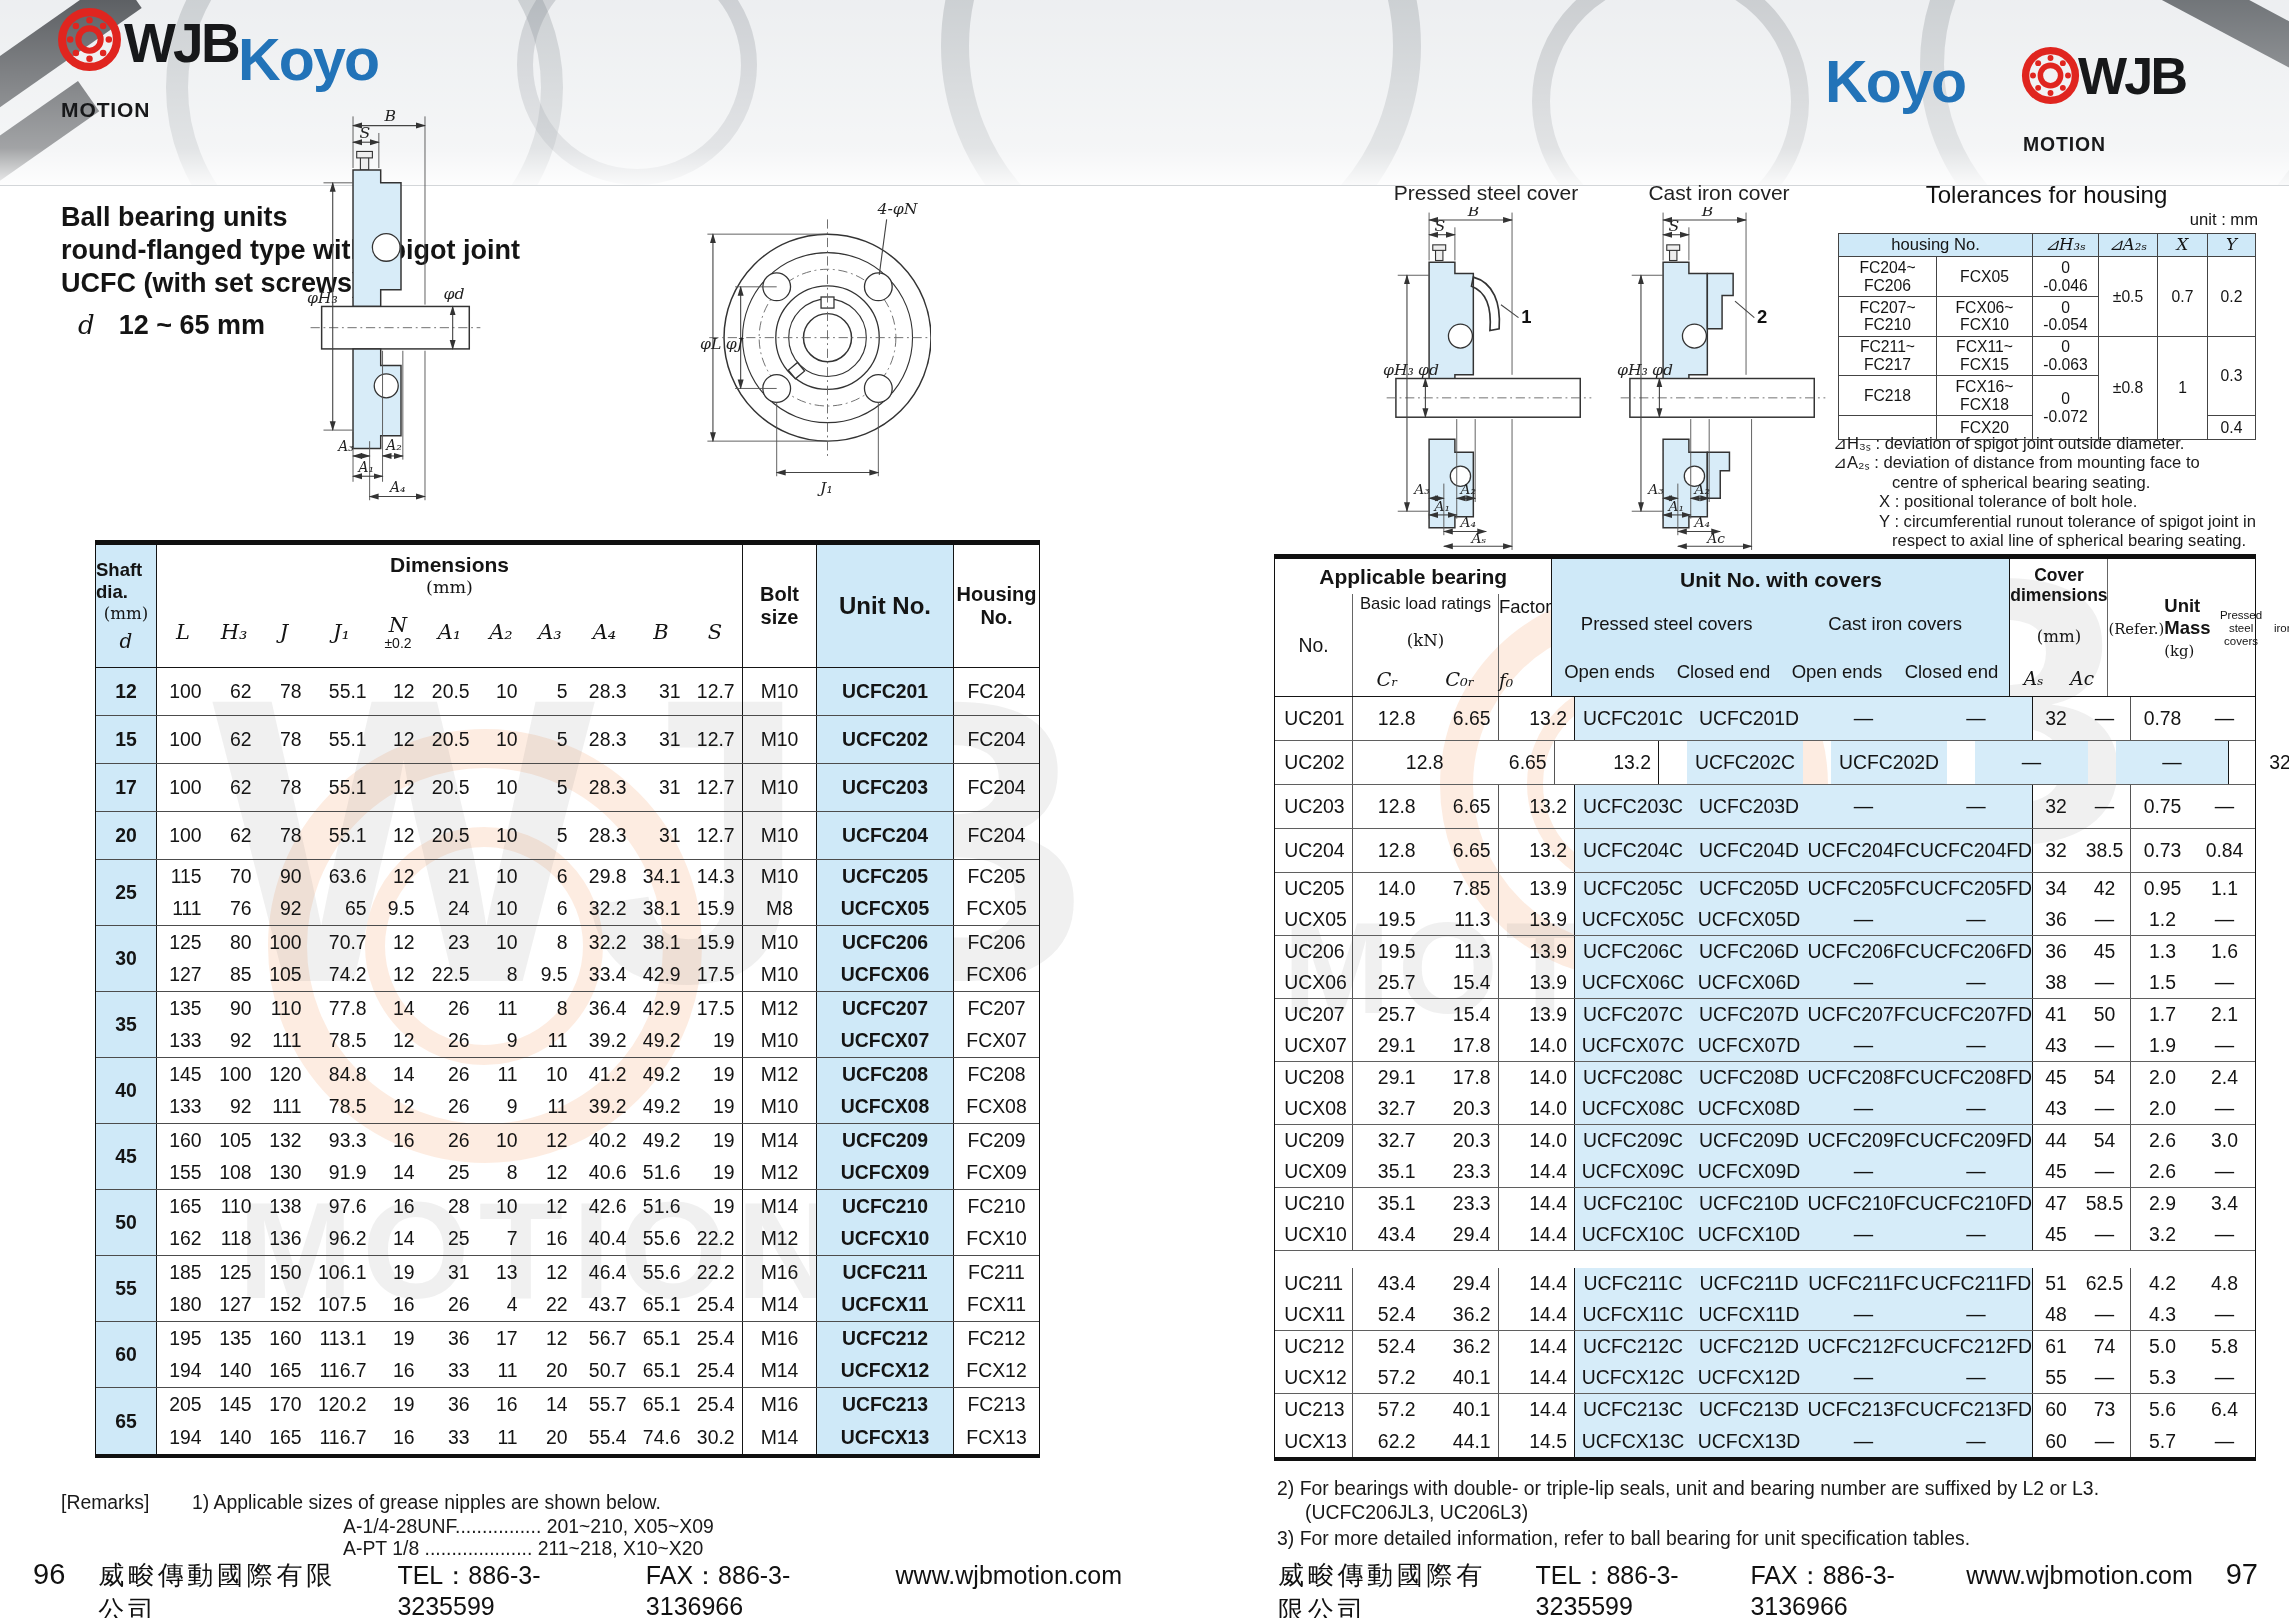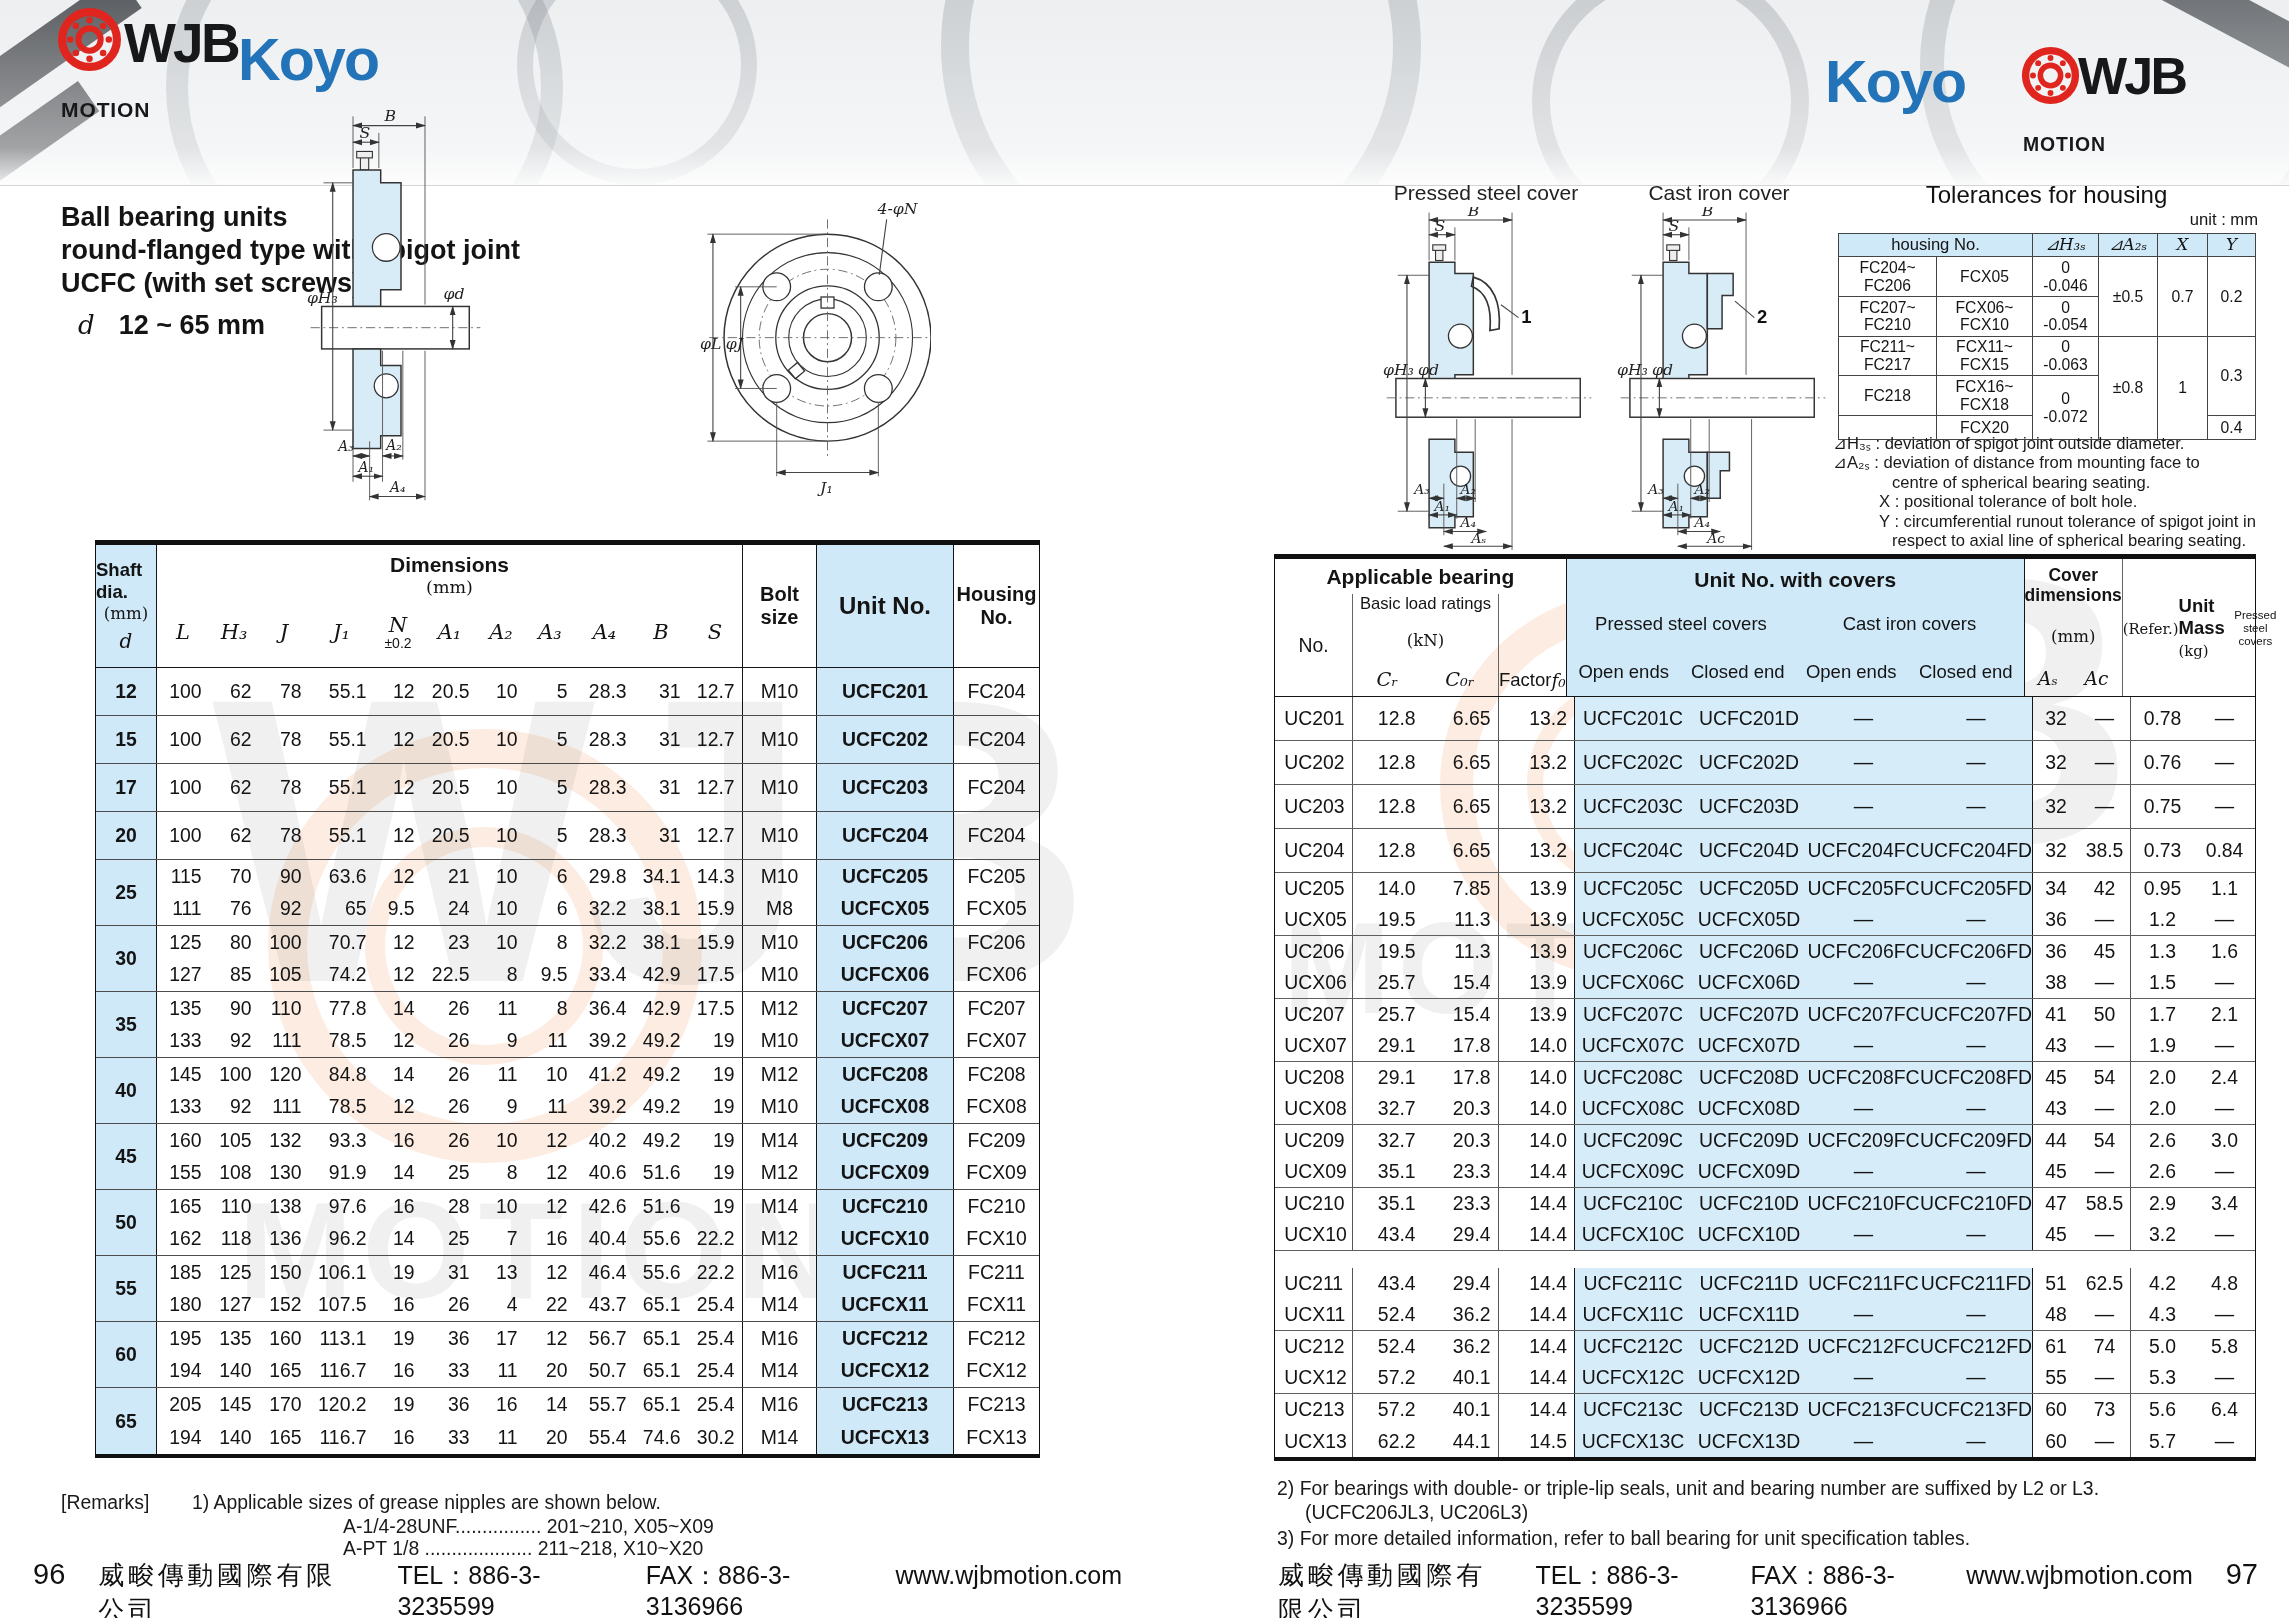--- a/index.html
+++ b/index.html
@@ -80,21 +80,21 @@
   .rgrid{display:grid;grid-template-columns:78px 70px 76px 76px 116px 116px 113px 113px 46px 52px 63px auto}
   .rhead{display:flex;height:138px;border-bottom:1.8px solid #151515}
   .rh-a{width:299px;border-right:1.8px solid #151515;display:flex;flex-direction:column}
   .rh-a-title{height:35px;display:flex;align-items:center;justify-content:center;font-weight:bold;font-size:21px}
   .rh-a-sub{flex:1;display:flex}
   .rh-no{width:78px;border-right:0.9px solid #666;display:flex;align-items:center;justify-content:center;font-size:19.4px}
   .rh-load{width:146px;border-right:0.9px solid #666;display:flex;flex-direction:column;align-items:center;justify-content:space-between;padding:0 0 5.5px}
   .rh-load-t{font-size:16.6px}
   .rh-load .ser{font-size:16.6px}
   .rh-crrow{display:flex;width:100%;justify-content:space-around;font-size:19.4px}
-  .rh-factor{flex:1;display:flex;flex-direction:row;align-items:flex-end;justify-content:space-between;padding:1.8px 0 5.5px}
+  .rh-factor{flex:1;display:flex;flex-direction:column;align-items:flex-start;justify-content:space-between;padding:1.8px 0 5.5px}
   .rh-factor div{font-size:18.5px}
   .rh-b{width:458px;background:#cfe9f8;border-right:1.8px solid #151515;display:flex;flex-direction:column}
   .rh-b-title{height:41px;display:flex;align-items:center;justify-content:center;font-weight:bold;font-size:21px}
   .rh-b-groups{display:flex;height:48px;align-items:center}
   .rh-b-groups div{width:229px;text-align:center;font-size:18.5px}
   .rh-b-oc{display:flex;flex:1;align-items:center}
   .rh-b-oc span{text-align:center;font-size:18.5px}
   .oc1{width:114px}.oc2{width:114px}.oc3{width:113px}.oc4{width:116px}
   .rh-c{width:98px;border-right:0.9px solid #666;display:flex;flex-direction:column;align-items:center;justify-content:space-between;padding:7.4px 0 7.4px}
   .rh-cover{font-weight:bold;font-size:17.5px;line-height:19.4px;white-space:pre-line;text-align:center}
@@ -895,21 +895,21 @@
           <div class="cell num f0">13.2</div>
           <div class="cell cov cen">UCFC201C</div>
           <div class="cell cov cen">UCFC201D</div>
           <div class="cell cov cen">—</div>
           <div class="cell cov cen covEnd">—</div>
           <div class="cell cen">32</div>
           <div class="cell cen ac">—</div>
           <div class="cell cen">0.78</div>
           <div class="cell cen">—</div>
         </div>
-        <div class="rgroup rgrid" style="height: 44px;">
+        <div class="rgroup rgrid" style="height: 44px; gap: 28px;">
           <div class="cell no">UC202</div>
           <div class="cell num">12.8</div>
           <div class="cell num c0r">6.65</div>
           <div class="cell num f0">13.2</div>
           <div class="cell cov cen">UCFC202C</div>
           <div class="cell cov cen">UCFC202D</div>
           <div class="cell cov cen">—</div>
           <div class="cell cov cen covEnd">—</div>
           <div class="cell cen">32</div>
           <div class="cell cen ac">—</div>

